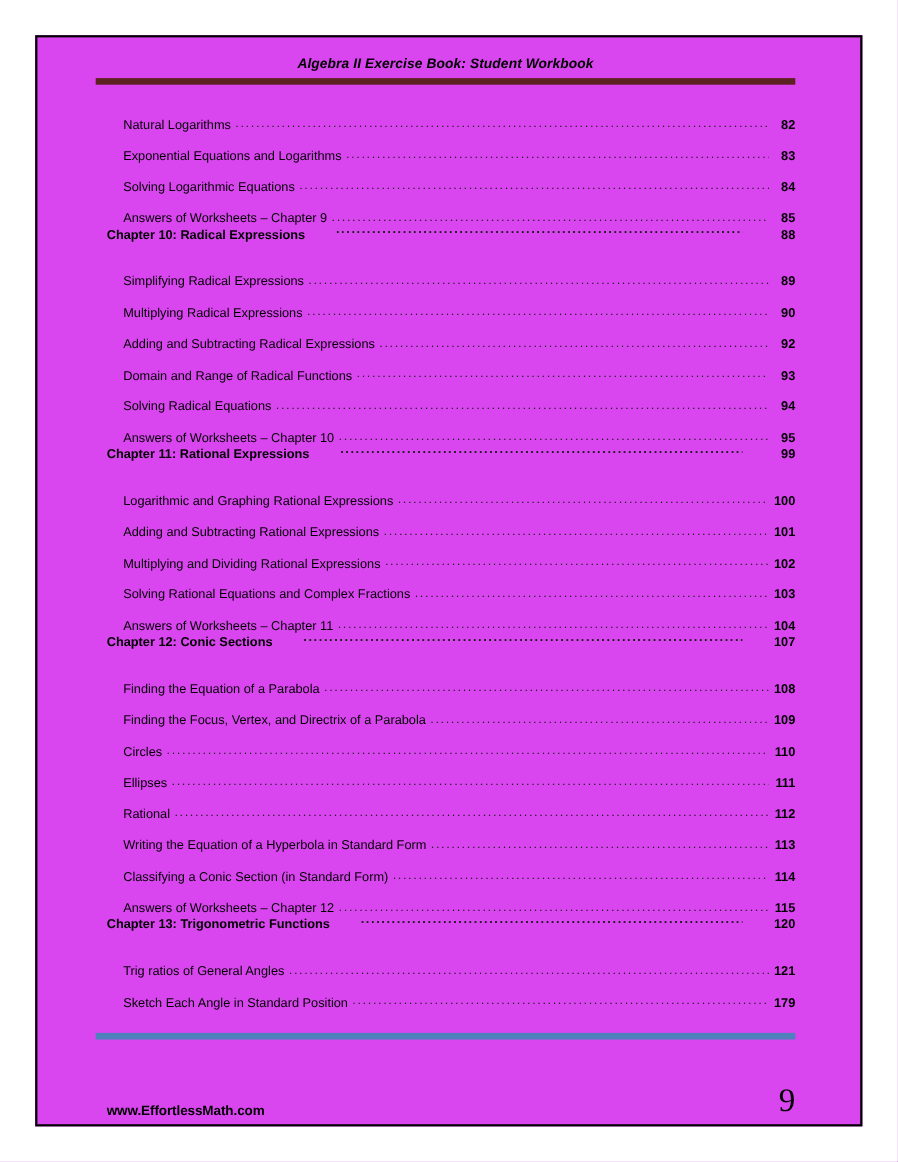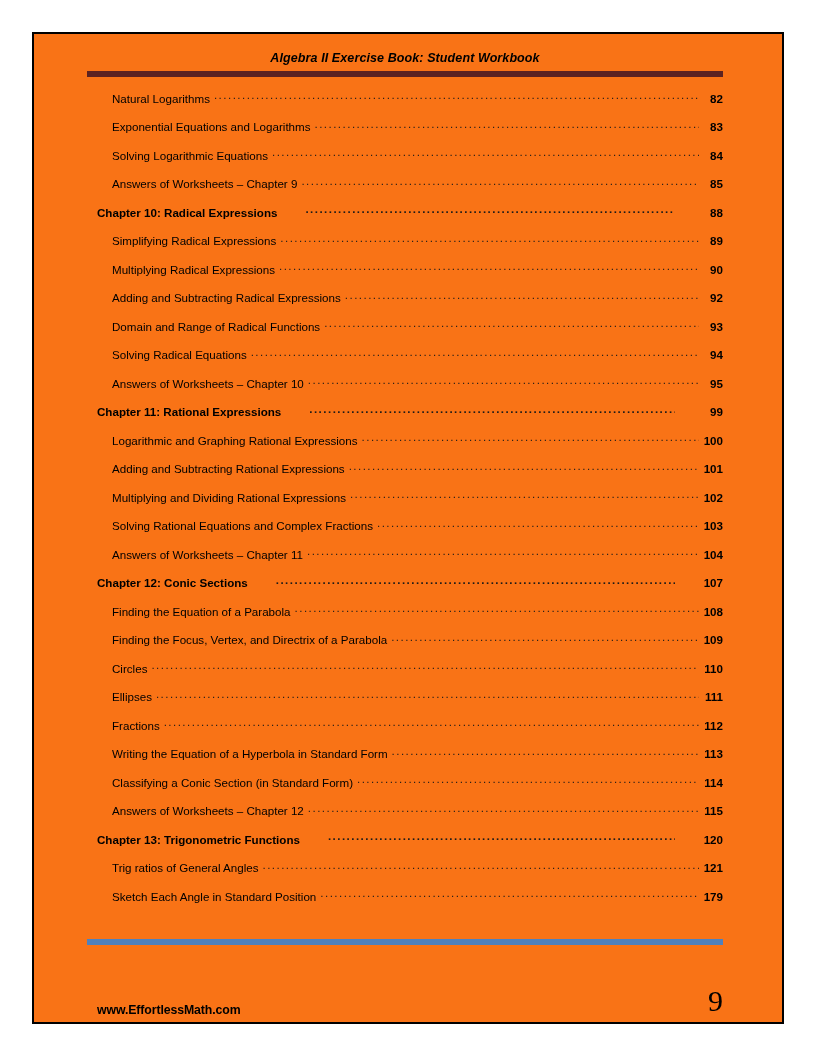--- a/index.html
+++ b/index.html
@@ -16,21 +16,21 @@
   }
 
   
   .page-sheet {
     position: absolute;
     left: 32px;
     top: 32px;
     width: 752px;
     height: 992px;
     border: 2px solid #000000;
-    background: #f97316;
+    background: #d946ef;
     box-sizing: border-box;
   }
 
   
   .page-header {
     position: absolute;
     left: 53px;          
     top: 16px;
     width: 636px;        
   }
@@ -98,20 +98,21 @@
   
   .toc-row.level-chapter {
     font-weight: bold;
     padding-left: 10px;   
     gap: 24px;
   }
   .toc-row.level-chapter .pagenum { font-weight: bold; }
   .toc-row.level-entry {
     font-weight: normal;
     padding-left: 25px;   
+    align-items: flex-end;
   }
   .toc-row.level-entry .pagenum { font-weight: bold; }
 
   
   .page-footer {
     position: absolute;
     left: 53px;
     top: 905px;    
     width: 636px;
   }
@@ -259,21 +260,21 @@
         <span class="label">Circles</span>
         <span class="leader"></span>
         <span class="pagenum">110</span>
       </div>
       <div class="toc-row level-entry">
         <span class="label">Ellipses</span>
         <span class="leader"></span>
         <span class="pagenum">111</span>
       </div>
       <div class="toc-row level-entry">
-        <span class="label">Fractions</span>
+        <span class="label">Rational</span>
         <span class="leader"></span>
         <span class="pagenum">112</span>
       </div>
       <div class="toc-row level-entry">
         <span class="label">Writing the Equation of a Hyperbola in Standard Form</span>
         <span class="leader"></span>
         <span class="pagenum">113</span>
       </div>
       <div class="toc-row level-entry">
         <span class="label">Classifying a Conic Section (in Standard Form)</span>

